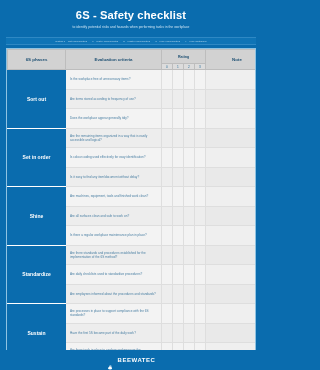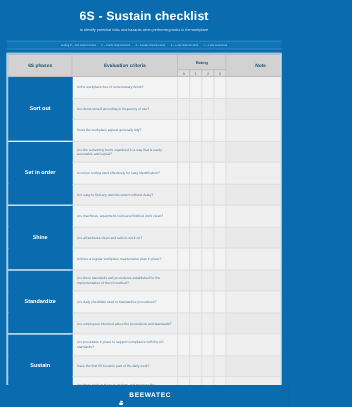--- a/index.html
+++ b/index.html
@@ -90,21 +90,21 @@
   .footer .brand{
     color:#ffffff;font-size:6px;font-weight:bold;letter-spacing:.55px;
   }
 </style>
 </head>
 <body>
 
 <div class="page">
 
   <div class="hdr">
-    <h1>6S - Sustain checklist</h1>
+    <h1>6S - Safety checklist</h1>
     <div class="sub">to identify potential risks and hazards when performing tasks in the workplace</div>
   </div>
 
   <div class="legend">
     <span>Rating 0 = Not implemented</span>
     <span>1 = Partly implemented</span>
     <span>2 = Mostly implemented</span>
     <span>3 = Fully implemented</span>
     <span>4 = Fully sustained</span>
   </div>

